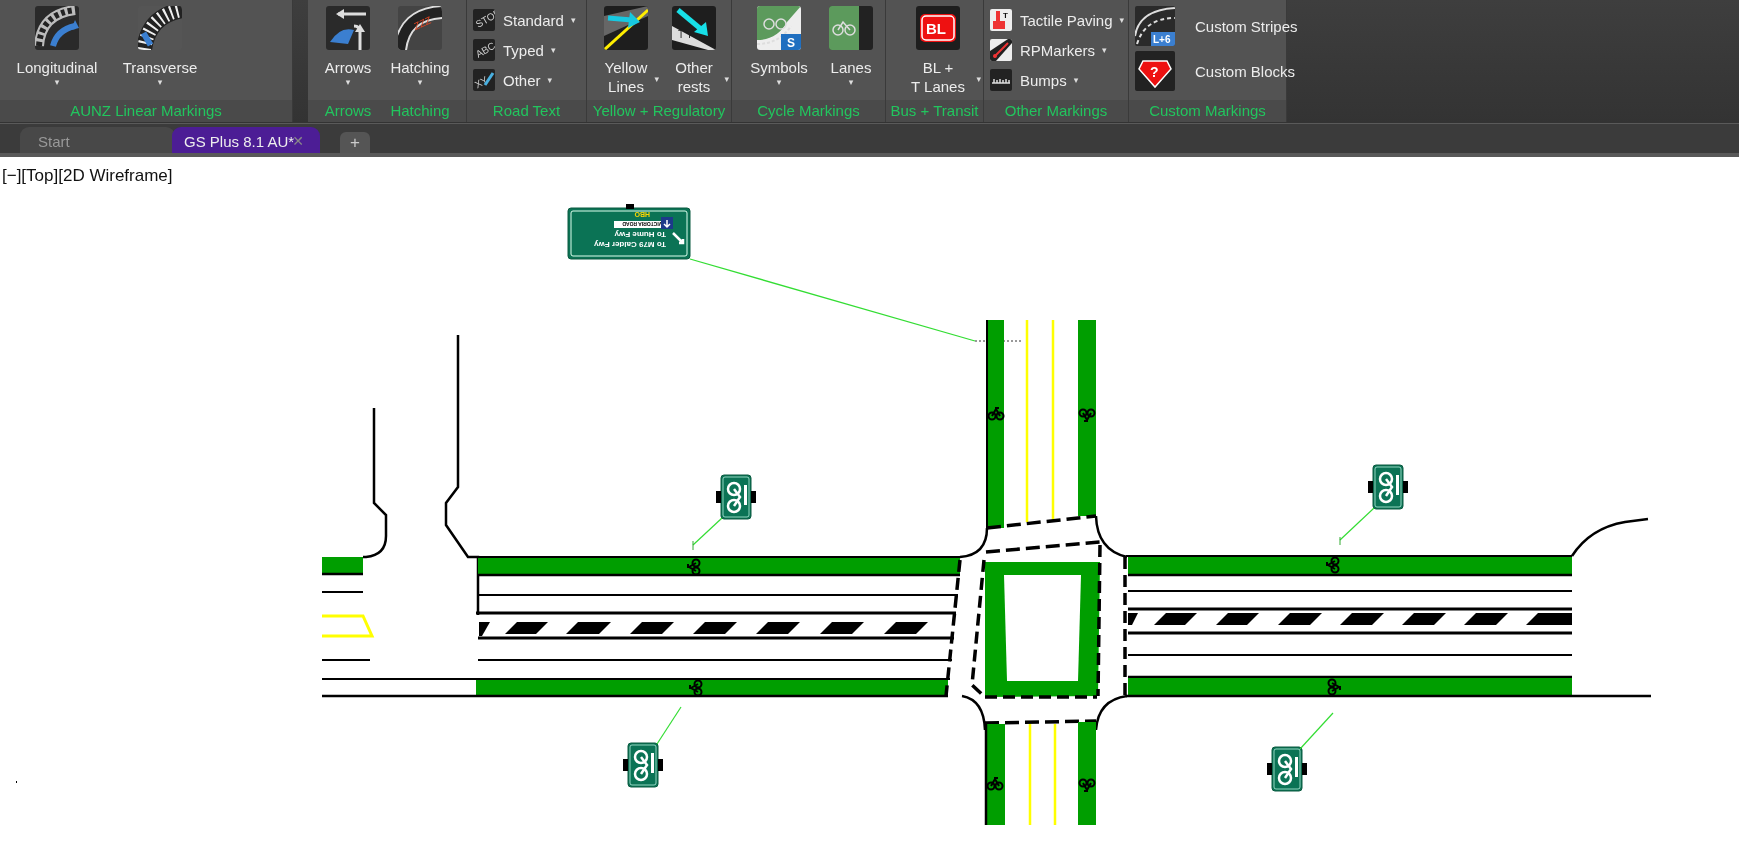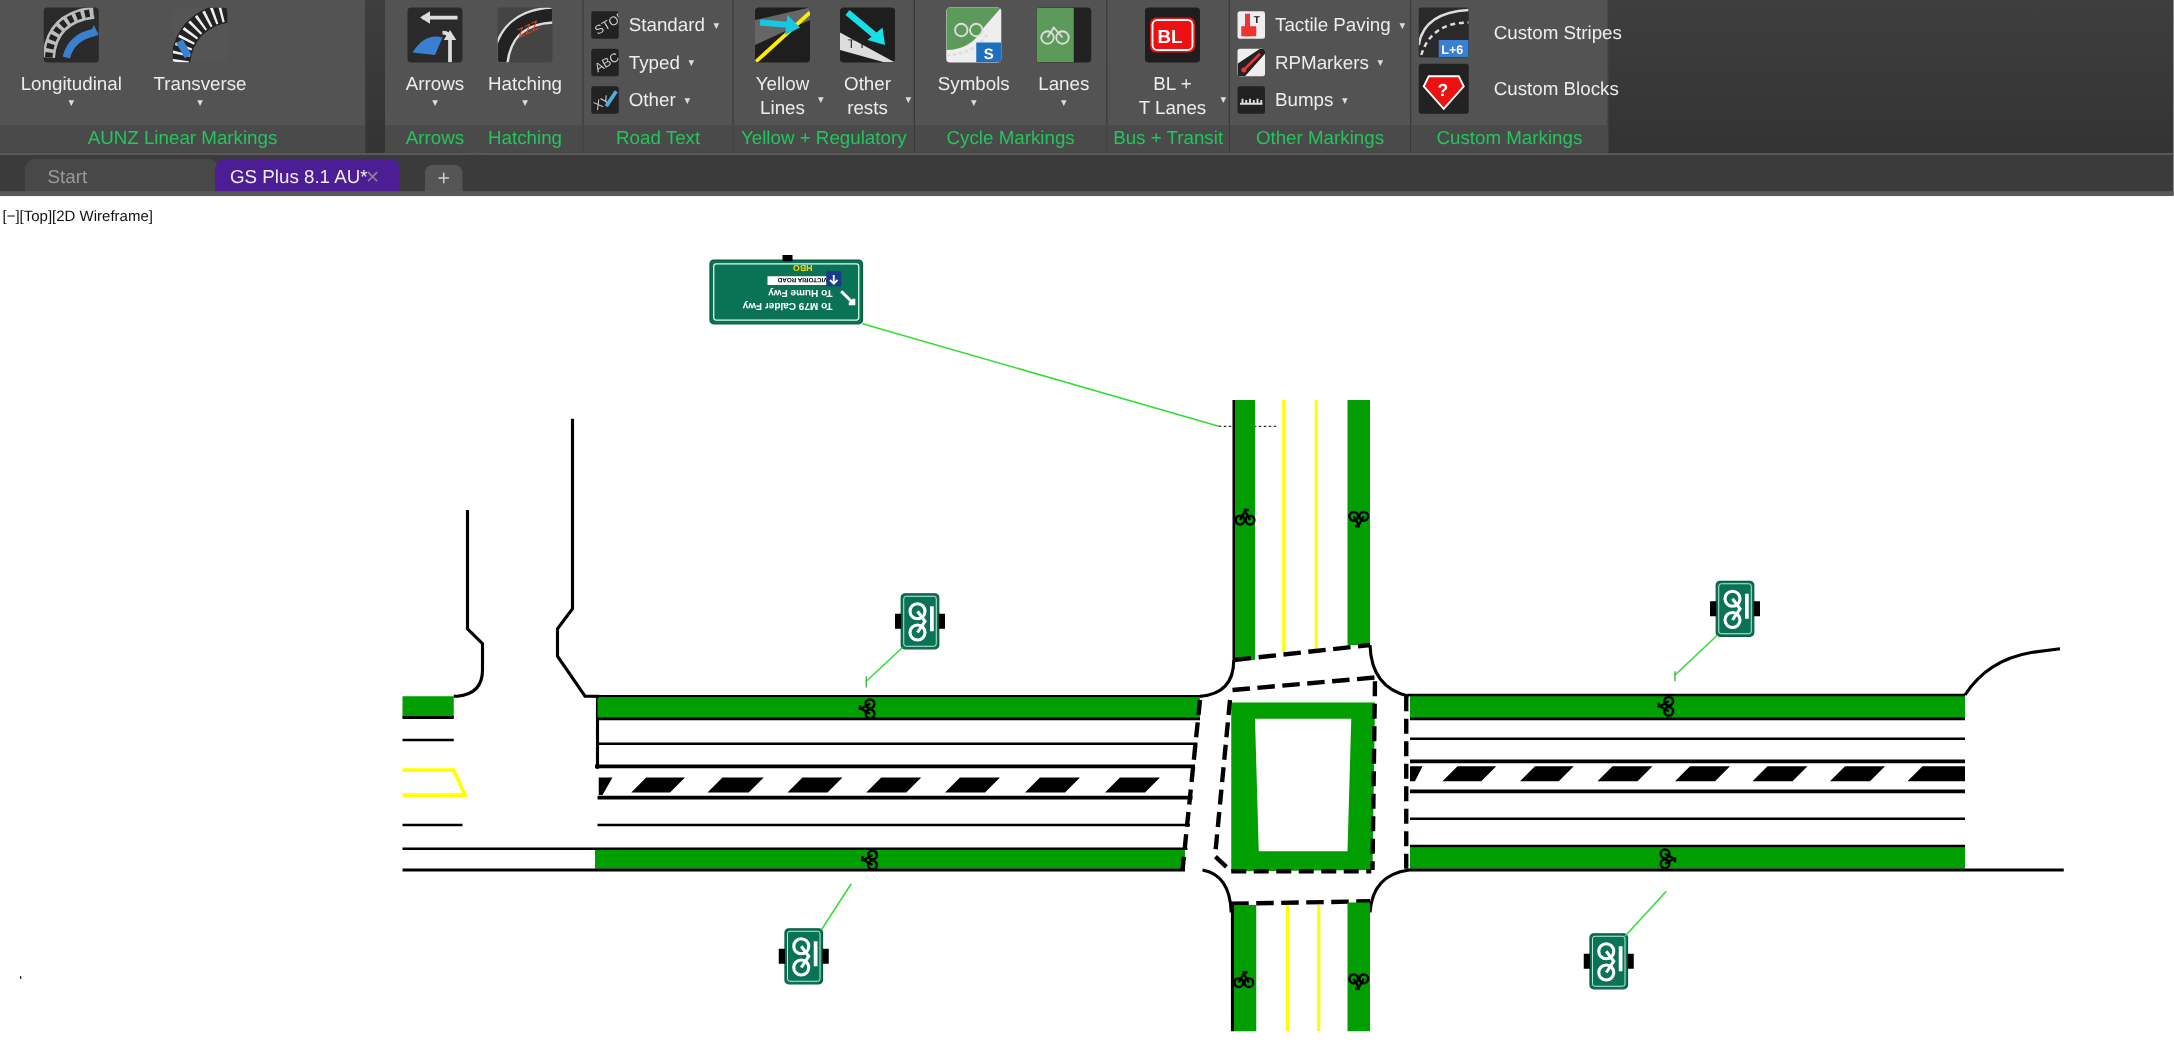--- a/index.html
+++ b/index.html
@@ -17,21 +17,21 @@
   .medbtn{position:absolute;height:40px;display:flex;align-items:center;color:#ececec;font-size:15px;white-space:nowrap;cursor:pointer;}
   .medbtn .mico{width:40px;height:40px;margin-right:20px;border-radius:2px;position:relative;overflow:hidden;}
   #tabbar{position:absolute;left:0;top:123px;width:1739px;height:32px;background:#3b3b3b;border-top:1px solid #5a5a5a;}
   .doctab{position:absolute;top:3px;height:29px;border-radius:9px 9px 0 0;font-size:15px;line-height:29px;cursor:pointer;}
   #tab-start{left:20px;width:155px;background:#484848;color:#999;padding-left:18px;box-sizing:border-box;}
   #tab-doc{left:172px;width:148px;background:#4c1d95;color:#eee;padding-left:12px;box-sizing:border-box;}
   #tab-doc .x{position:absolute;right:16px;top:0;color:#888;font-size:14px;}
   #tab-add{left:340px;width:30px;height:22px;top:8px;background:#555;border-radius:6px 6px 0 0;color:#ccc;text-align:center;line-height:22px;font-size:17px;}
   #tab-bottom{position:absolute;left:0;top:153px;width:1739px;height:4px;background:#595959;}
   #viewport{position:absolute;left:0;top:157px;width:1739px;height:686px;background:#fff;}
-  #vp-label{position:absolute;left:2px;top:9px;font-size:12px;color:#111;cursor:pointer;}
+  #vp-label{position:absolute;left:2px;top:9px;font-size:17px;color:#111;cursor:pointer;}
   #drawing{position:absolute;left:0;top:0;}
 </style>
 </head>
 <body>
 
 <div id="ribbon">
 
   <div class="panel" style="left:0;width:292px;">
     <div class="bigbtn" style="left:12px;width:90px;">
       <div class="ico" style="background:#2a2a2a;">

